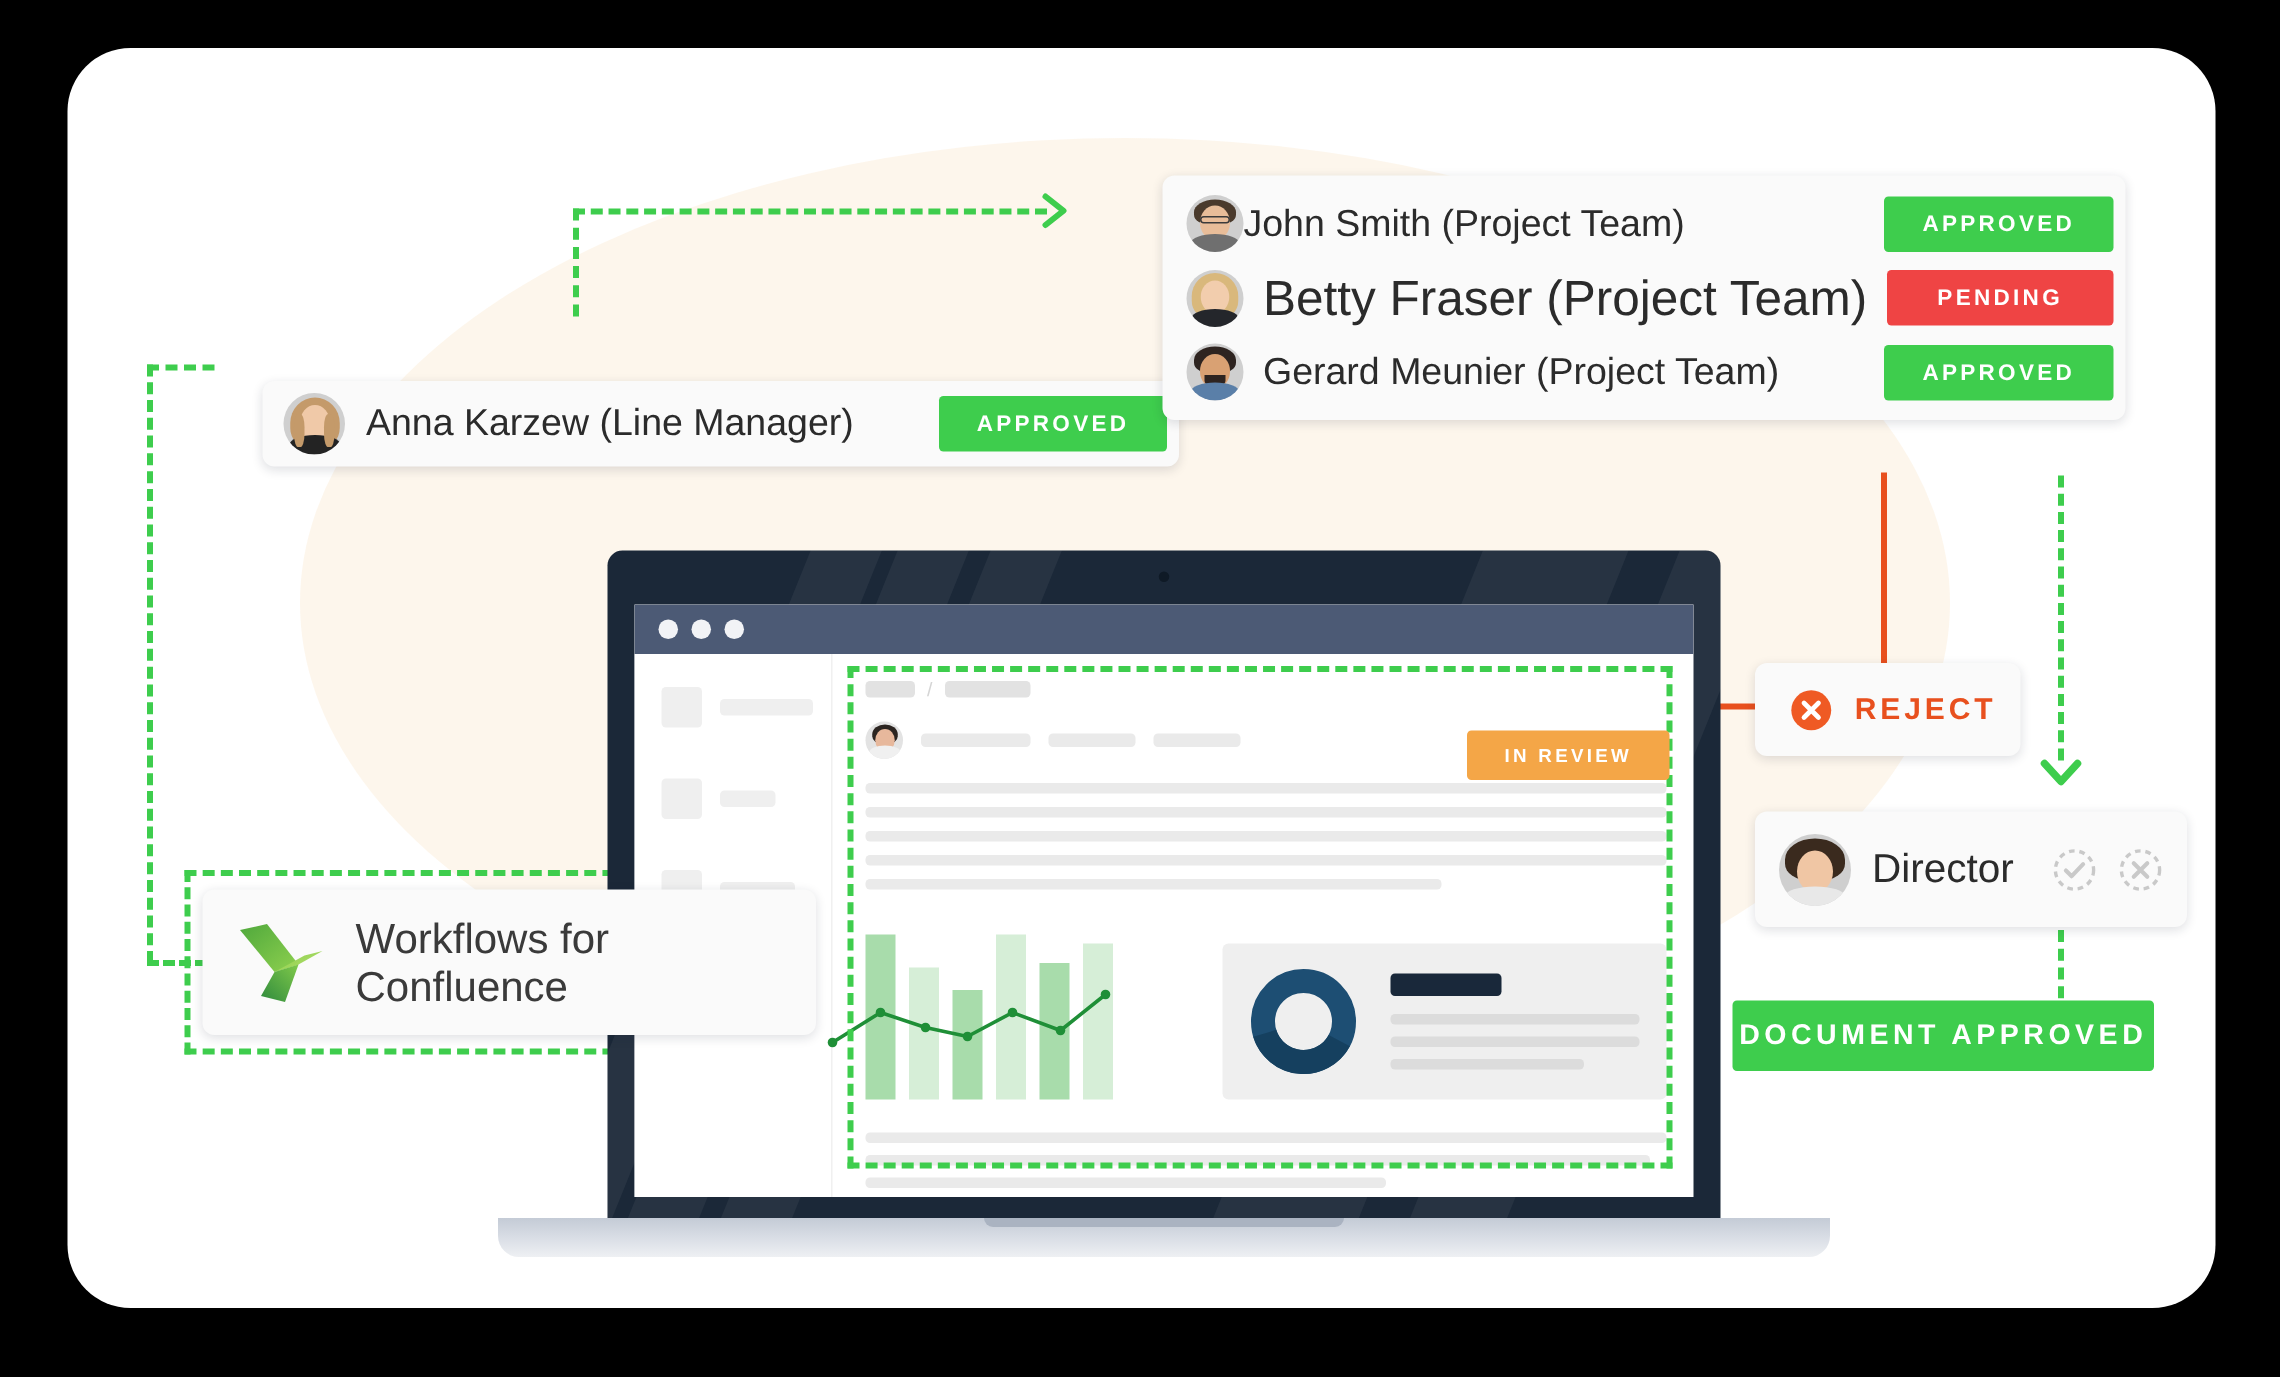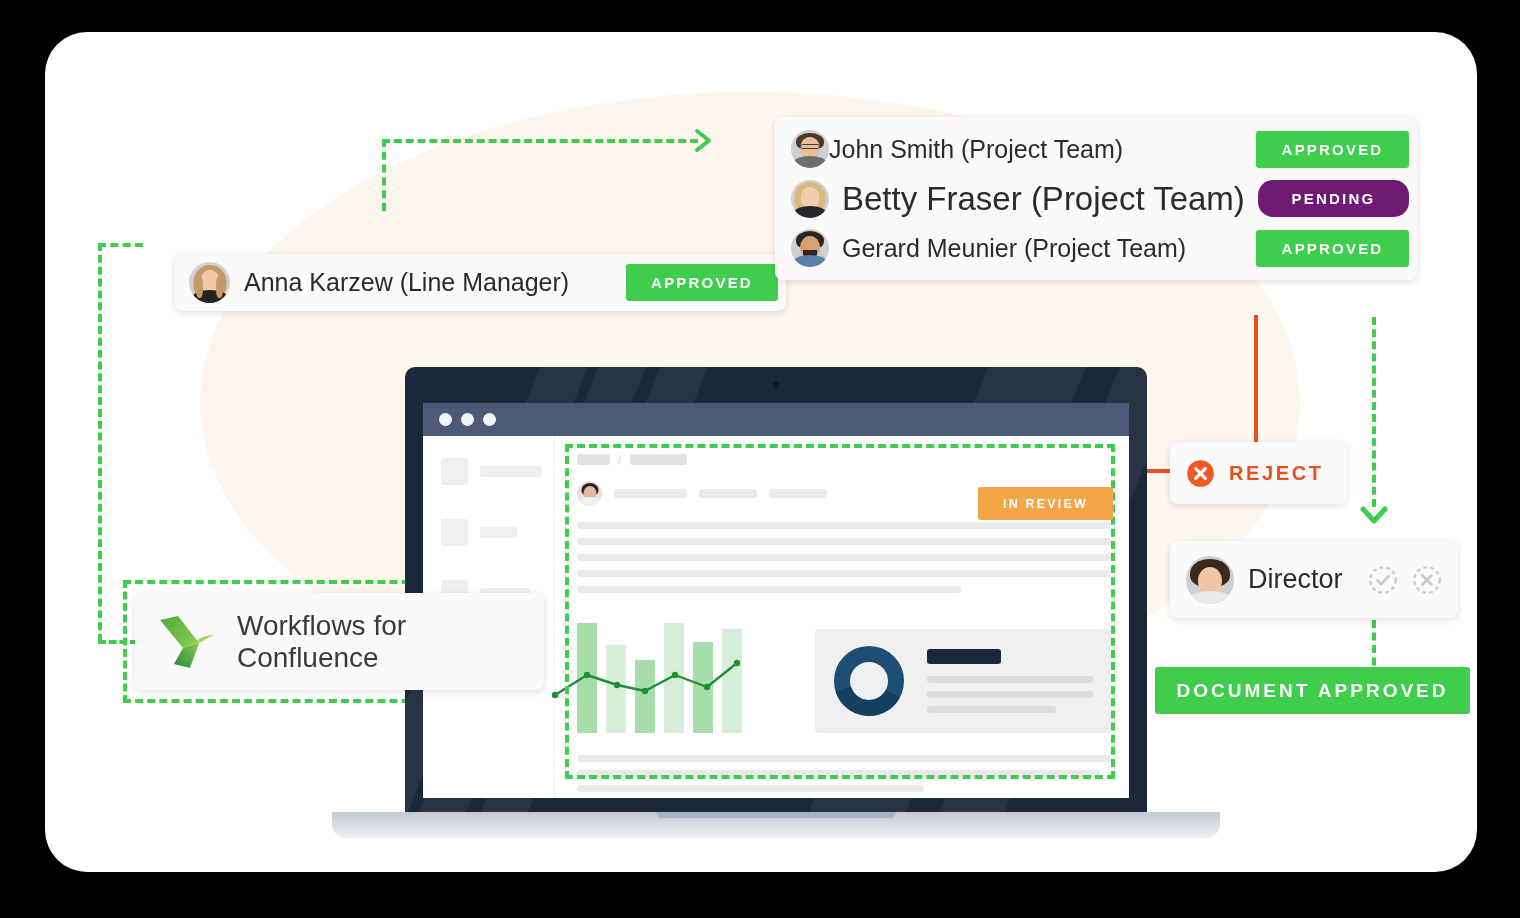--- a/index.html
+++ b/index.html
@@ -31,34 +31,35 @@
   }
 
   
   .card {
     position: absolute;
     background: #fafafa;
     border-radius: 8px;
     box-shadow: 0 2px 7px rgba(20,30,50,.14);
     display: flex;
     align-items: center;
+    justify-content: flex-end;
   }
 
   .badge {
     display: inline-flex;
     align-items: center;
     justify-content: center;
     color: #fff;
     font-weight: 700;
     letter-spacing: 2.2px;
     border-radius: 3px;
     white-space: nowrap;
   }
   .badge.green  { background: #3ecd4d; }
-  .badge.purple { background: #701a75; border-radius: 15px; }
+  .badge.purple { background: #ef4444; }
   .badge.orange { background: #f5a council; margin-left: 16px; }
   .badge.orange { background: #f4a647; }
 
   
   .avatar {
     border-radius: 50%;
     overflow: hidden;
     position: relative;
     flex: 0 0 auto;
     background: #cfcfcf;
@@ -403,21 +404,21 @@
     <svg width="30" height="30" viewBox="0 0 24 24" style="flex:0 0 auto;">
       <circle cx="12" cy="12" r="10.2" fill="none" stroke="#c9c9c9" stroke-width="1.8" stroke-dasharray="3 2.6"></circle>
       <path d="M7.4 12.3 L10.5 15.3 L16.6 8.9" fill="none" stroke="#c9c9c9" stroke-width="2.2" stroke-linecap="round" stroke-linejoin="round"></path>
     </svg>
     <svg width="30" height="30" viewBox="0 0 24 24" style="flex:0 0 auto;">
       <circle cx="12" cy="12" r="10.2" fill="none" stroke="#c9c9c9" stroke-width="1.8" stroke-dasharray="3 2.6"></circle>
       <path d="M8.4 8.4 L15.6 15.6 M15.6 8.4 L8.4 15.6" stroke="#c9c9c9" stroke-width="2.2" stroke-linecap="round"></path>
     </svg>
   </div>
 
-  <div class="badge green" style="position:absolute;left:1110px;top:635px;width:315px;height:47px;font-size:19px;letter-spacing:3px;">
+  <div class="badge green" style="position:absolute;left:1110px;top:635px;width:281px;height:47px;font-size:19px;letter-spacing:3px;">
     <span>DOCUMENT APPROVED</span>
   </div>
 
   <div class="card" style="left:90px; top:561px; width:409px; height:97px; padding:0 22px; gap:18px;">
     <svg width="62" height="56" viewBox="0 0 62 56" style="flex:0 0 auto;">
       <defs>
         <linearGradient id="lg1" x1="0" y1="0" x2="1" y2="1">
           <stop offset="0%" stop-color="#4fa83c"></stop>
             <stop offset="100%" stop-color="#8fd14f"></stop>
         </linearGradient>

